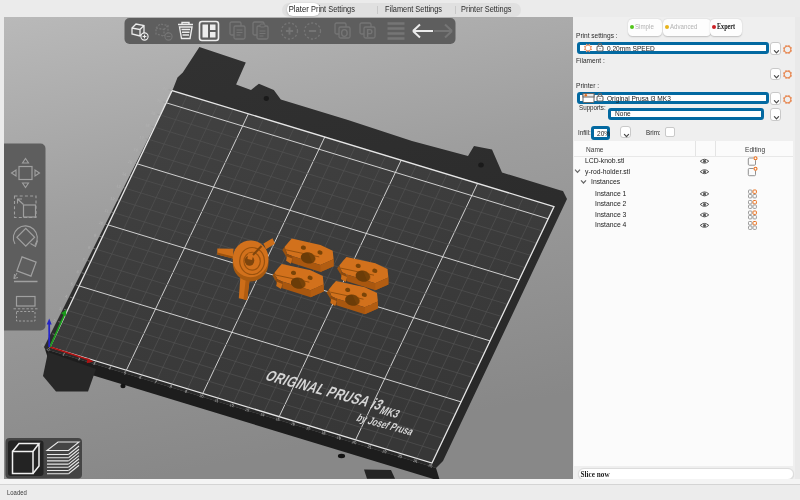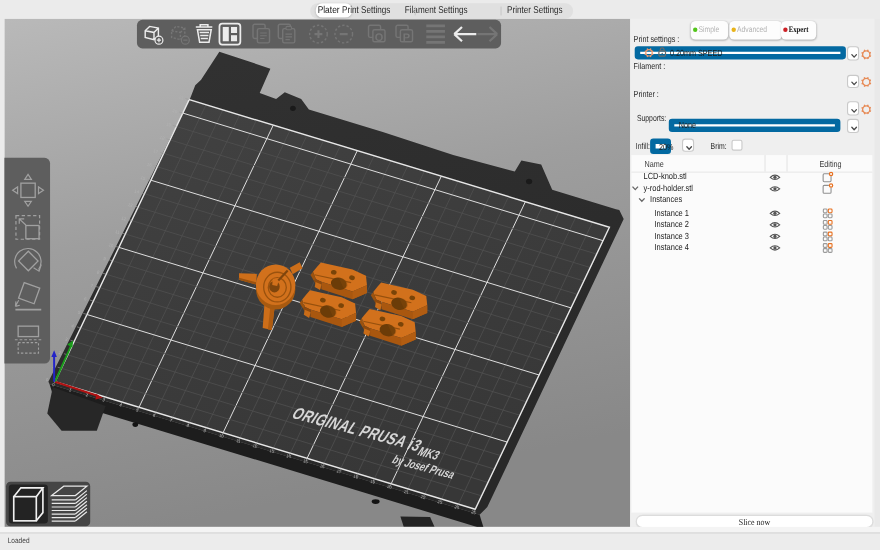--- a/index.html
+++ b/index.html
@@ -6,39 +6,39 @@
 .tabs{position:absolute;left:0;top:0;width:800px;height:17px;background:#ebebeb}
 .seg{position:absolute;left:281.8px;top:2.5px;width:239.4px;height:14px;background:#e0e0e0;border-radius:7px}
 .tabsel{position:absolute;left:286.5px;top:3.2px;width:33px;height:12.8px;background:#fff;border-radius:6px;box-shadow:0 0.5px 2px rgba(0,0,0,0.25);font-size:9px;color:#1a1a1a;text-align:left;line-height:13px}
 .tabsel .sx{transform-origin:50% 50%}
 .tabtxt{position:absolute;top:3.2px;font-size:9px;color:#2a2a2a;line-height:13px}
 .tsep{position:absolute;top:5.5px;width:1px;height:8px;background:#c8c8c8}
 .panel{position:absolute;left:573px;top:17px;width:227px;height:462px;background:#efefef}
 .pill{position:absolute;top:2px;height:8.5px;background:#fdfdfd;border-radius:4.5px;box-shadow:0 0.5px 1.5px rgba(0,0,0,0.2);font-size:7.5px;line-height:8px;padding:4px 2px;display:flex;align-items:center;gap:1px;white-space:nowrap}
 .dot{display:inline-block;width:4px;height:4px;border-radius:50%;flex:none}
 .lab{position:absolute;font-size:8px;color:#2a2a2a;white-space:nowrap}
-.combo{position:absolute;background:#fff;border:5px solid #0369a1;border-radius:3px;display:flex;align-items:center;box-sizing:border-box}
+.combo{position:absolute;background:#fff;border:3px solid #0369a1;border-radius:3px;display:flex;align-items:center;box-sizing:border-box}
 .ctext{font-size:8px;color:#1a1a1a;white-space:nowrap}
 .vbtn{position:absolute;background:#fff;border:1px solid #c9c9c9;border-radius:3px;box-sizing:border-box}
 .gbtn{position:absolute}
 .cbox{position:absolute;width:10px;height:10px;background:#fff;border:1px solid #c9c9c9;border-radius:2px;box-sizing:border-box}
 .list{position:absolute;left:1px;top:124px;width:219px;height:325px;background:#fbfbfb}
 .lhead{position:absolute;top:3.5px;font-size:8px;font-weight:normal;color:#3a3a3a}
 .lrow{position:absolute;font-size:8px;color:#1a1a1a;white-space:nowrap;transform:scaleX(0.85);transform-origin:0 50%}
-.slice{position:absolute;left:4.5px;top:450.5px;width:216px;height:12.5px;background:#fff;border:1px solid #dcdcdc;border-radius:6px;box-shadow:0 0.5px 1px rgba(0,0,0,0.10);font-family:"Liberation Serif",serif;font-weight:normal;font-size:8px;color:#222;text-align:center;line-height:12px;box-sizing:border-box}
+.slice{position:absolute;left:4.5px;top:450.5px;width:216px;height:12.5px;background:#fff;border:1px solid #dcdcdc;border-radius:6px;box-shadow:0 0.5px 1px rgba(0,0,0,0.10);font-family:"Liberation Serif",serif;font-weight:bold;font-size:8px;color:#222;text-align:left;line-height:12px;box-sizing:border-box}
 .slice .sx{transform-origin:50% 50%}
 .status{position:absolute;left:0;top:479px;width:800px;height:21px;background:#f4f4f4}
 .statusin{position:absolute;left:0;top:4.5px;width:800px;height:16.5px;background:#ececec;border-top:1px solid #d4d4d4;font-size:7px;color:#3a3a3a;padding-left:7px;line-height:15px;box-sizing:border-box}
 </style></head><body>
 <div class="app">
 <div class="tabs">
 <div class="seg"></div>
 <div class="tabsel"><span class="sx" style="transform:scaleX(0.85)">Plater</span></div>
 <div class="tabtxt" style="left:311px"><span class="sx">Print Settings</span></div>
-<div class="tabtxt" style="left:368px"><span class="sx">Filament Settings</span></div>
+<div class="tabtxt" style="left:385px"><span class="sx">Filament Settings</span></div>
 <div class="tabtxt" style="left:460.5px"><span class="sx">Printer Settings</span></div>
 <div class="tsep" style="left:376.5px"></div>
 <div class="tsep" style="left:454.5px"></div>
 </div>
 <svg width="569" height="462" viewBox="0 0 569 462" style="position:absolute;left:4px;top:17px">
 <defs>
 <linearGradient id="vbg" x1="0" y1="0" x2="0.25" y2="1">
 <stop offset="0" stop-color="#b9b9b9"></stop>
           <stop offset="0.45" stop-color="#9e9e9e"></stop>
           <stop offset="1" stop-color="#888888"></stop>
@@ -465,20 +465,33 @@
         <line x1="7.7" y1="9.3" x2="8.3" y2="10.7" stroke="#e78b57" stroke-width="1.3"></line>
         <line x1="5.4" y1="9.3" x2="4.8" y2="10.8" stroke="#e78b57" stroke-width="1.3"></line>
         <line x1="3.7" y1="7.7" x2="2.3" y2="8.3" stroke="#e78b57" stroke-width="1.3"></line>
         <line x1="3.7" y1="5.4" x2="2.2" y2="4.8" stroke="#e78b57" stroke-width="1.3"></line>
         <line x1="5.3" y1="3.7" x2="4.7" y2="2.3" stroke="#e78b57" stroke-width="1.3"></line>
         <line x1="7.6" y1="3.7" x2="8.2" y2="2.2" stroke="#e78b57" stroke-width="1.3"></line>
         <line x1="9.3" y1="5.3" x2="10.7" y2="4.7" stroke="#e78b57" stroke-width="1.3"></line>
       </svg>
 
 <div class="lab" style="left:3px;top:64.3px"><span class="sx">Printer :</span></div>
+<div class="combo" style="left:3.5px;top:75.3px;width:192px;height:12px">
+<svg width="20" height="12">
+          <rect x="3" y="1.5" width="11" height="9" rx="1" fill="#fff" stroke="#666" stroke-width="1"></rect>
+          <rect x="3" y="1.5" width="11" height="3.5" fill="#e8e8e8" stroke="#666" stroke-width="1"></rect>
+          <circle cx="5.8" cy="3.2" r="1.3" fill="#e8701f"></circle>
+        </svg>
+<svg width="11" height="12" style="margin-left:-4px">
+          <rect x="1" y="4.2" width="6" height="4.8" rx="1" fill="none" stroke="#6a6a6a" stroke-width="1.1"></rect>
+          <path d="M2.3,4.2 v-1 a1.7,1.7 0 0 1 3.4,0 v1" fill="none" stroke="#6a6a6a" stroke-width="1.1"></path>
+          <circle cx="4" cy="6.6" r="0.7" fill="#6a6a6a"></circle>
+        </svg>
+<span class="ctext sx">Original Prusa i3 MK3</span>
+</div>
 <div class="vbtn" style="left:197px;top:75.3px;width:11px;height:12.5px"><svg width="11" height="12.5">
           <path d="M3.4,5.65 L5.5,7.95 L7.6,5.65" fill="none" stroke="#4a4a4a" stroke-width="1.2" stroke-linecap="round" stroke-linejoin="round"></path>
         </svg></div>
 <svg class="gbtn" style="left:208px;top:75.6px" width="13" height="13">
         <circle cx="6.5" cy="6.5" r="3.3" fill="none" stroke="#e78b57" stroke-width="1.2"></circle>
         <line x1="9.3" y1="7.6" x2="10.8" y2="8.2" stroke="#e78b57" stroke-width="1.3"></line>
         <line x1="7.7" y1="9.3" x2="8.3" y2="10.7" stroke="#e78b57" stroke-width="1.3"></line>
         <line x1="5.4" y1="9.3" x2="4.8" y2="10.8" stroke="#e78b57" stroke-width="1.3"></line>
         <line x1="3.7" y1="7.7" x2="2.3" y2="8.3" stroke="#e78b57" stroke-width="1.3"></line>
         <line x1="3.7" y1="5.4" x2="2.2" y2="4.8" stroke="#e78b57" stroke-width="1.3"></line>

